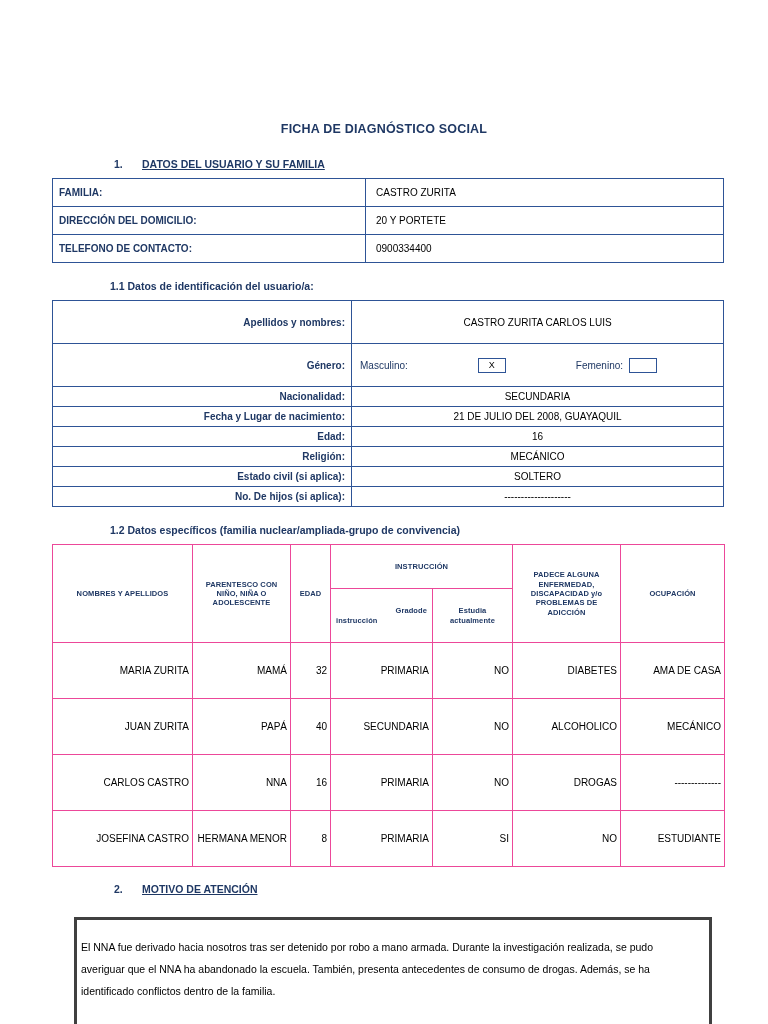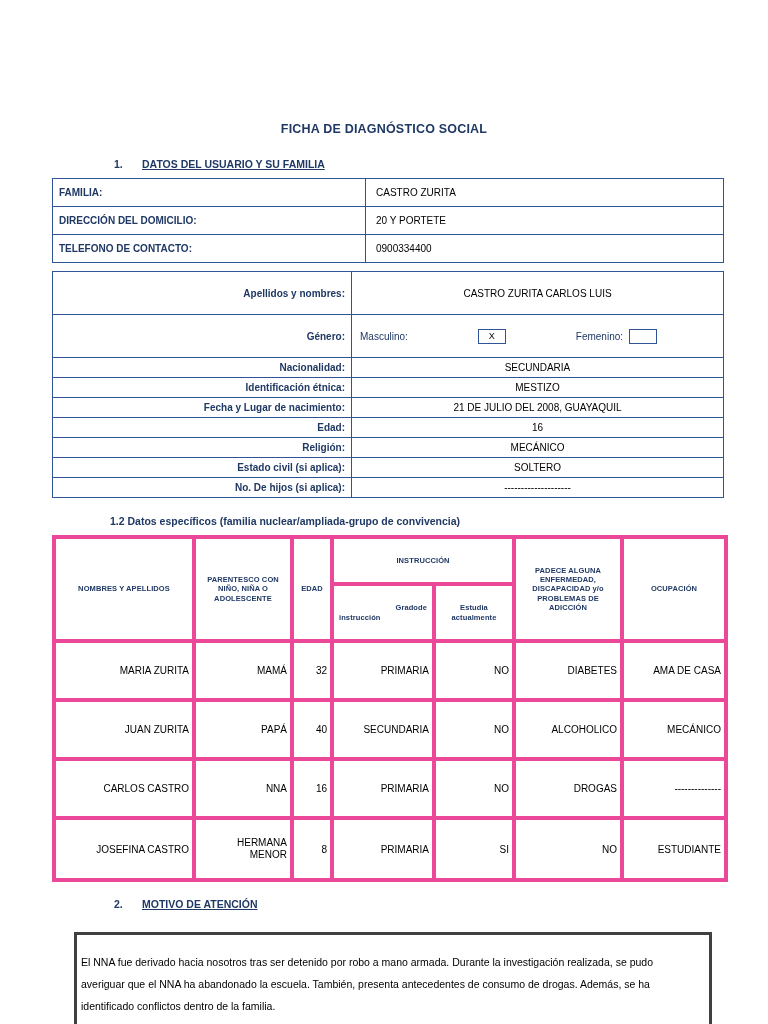--- a/index.html
+++ b/index.html
@@ -100,21 +100,21 @@
     font-size: 9px;
     color: #000;
   }
   
   .tbl3 {
     width: 672px;
     margin: 8px 0 0 0;
     border: 1px solid #2e5496;
   }
   .tbl3 td, .tbl3 th {
-    border: 4px solid #ec4899;
+    border: 1px solid #ec4899;
     font-size: 9px;
     padding: 17px 3px;
     text-align: center;
     vertical-align: middle;
   }
   .tbl3 th {
     color: #1f3864;
     font-weight: bold;
     font-size: 7.5px;
     line-height: 1.25;
@@ -172,20 +172,21 @@
       <td class="lbl">DIRECCIÓN DEL DOMICILIO:</td>
       <td class="val">20 Y PORTETE</td>
     </tr>
     <tr>
       <td class="lbl">TELEFONO DE CONTACTO:</td>
       <td class="val">0900334400</td>
     </tr>
   </tbody>
     </table>
 
+  <div class="sub-head">1.1  Datos de identificación del usuario/a:</div>
 
   <table class="tbl" id="t-ident">
     <tbody>
         <tr class="tall">
       <td class="lbl">Apellidos y nombres:</td>
       <td class="val">CASTRO ZURITA CARLOS LUIS</td>
     </tr>
     <tr class="tall">
       <td class="lbl">Género:</td>
       <td class="gender-cell">
@@ -195,24 +196,20 @@
           <span class="chk">X</span>
           <span class="gap"></span>
           <span>Femenino:</span>
           <span class="chk"></span>
         </div>
       </td>
     </tr>
     <tr>
       <td class="lbl">Nacionalidad:</td>
       <td class="val">SECUNDARIA</td>
-    </tr>
-    <tr>
-      <td class="lbl">Identificación étnica:</td>
-      <td class="val">MESTIZO</td>
     </tr>
     <tr>
       <td class="lbl">Fecha y Lugar de nacimiento:</td>
       <td class="val">21 DE JULIO DEL 2008, GUAYAQUIL</td>
     </tr>
     <tr>
       <td class="lbl">Edad:</td>
       <td class="val">16</td>
     </tr>
     <tr>

